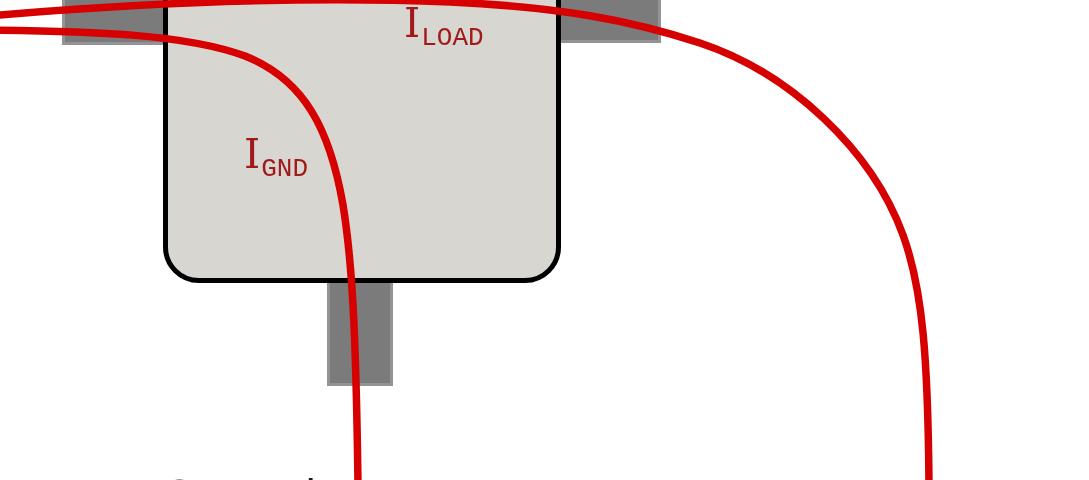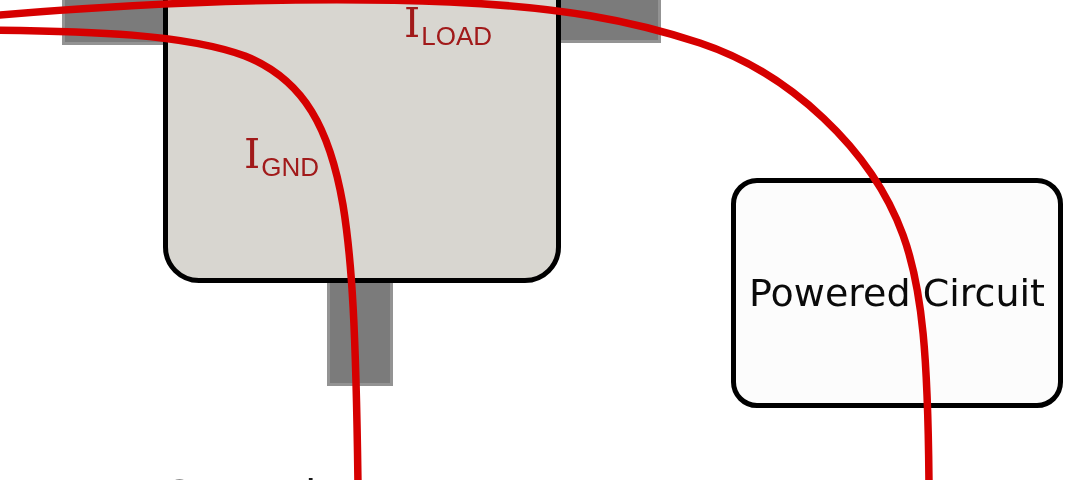--- a/index.html
+++ b/index.html
@@ -59,21 +59,21 @@
     display: flex;
     align-items: baseline;
     color: #a11a1a;
   }
   .cur-sym {
     font-family: "DejaVu Serif", "Liberation Serif", serif;
     font-size: 41px;
     line-height: 1;
   }
   .cur-sub {
-    font-family: Liberation Sans, sans-serif;
+    font-family: Liberation Mono, monospace;
     font-size: 26px;
     line-height: 1;
     margin-left: 1px;
     transform: translateY(8px);
   }
   .label-iload { left: 404px; top: 3px; }
   .label-ignd  { left: 244px; top: 134px; }
   
   .ground-label {
     position: absolute;
@@ -98,23 +98,20 @@
 <body>
 
 <div class="canvas">
 
   <div class="pin pin-left"></div>
   <div class="pin pin-right"></div>
   <div class="pin pin-bottom"></div>
 
   <div class="reg-body"></div>
 
-  <div class="powered-box">
-    <span class="powered-label">Powered Circuit</span>
-  </div>
 
   <div class="current-label label-iload">
     <span class="cur-sym">I</span>
     <span class="cur-sub">LOAD</span>
   </div>
 
   <div class="current-label label-ignd">
     <span class="cur-sym">I</span>
     <span class="cur-sub">GND</span>
   </div>

